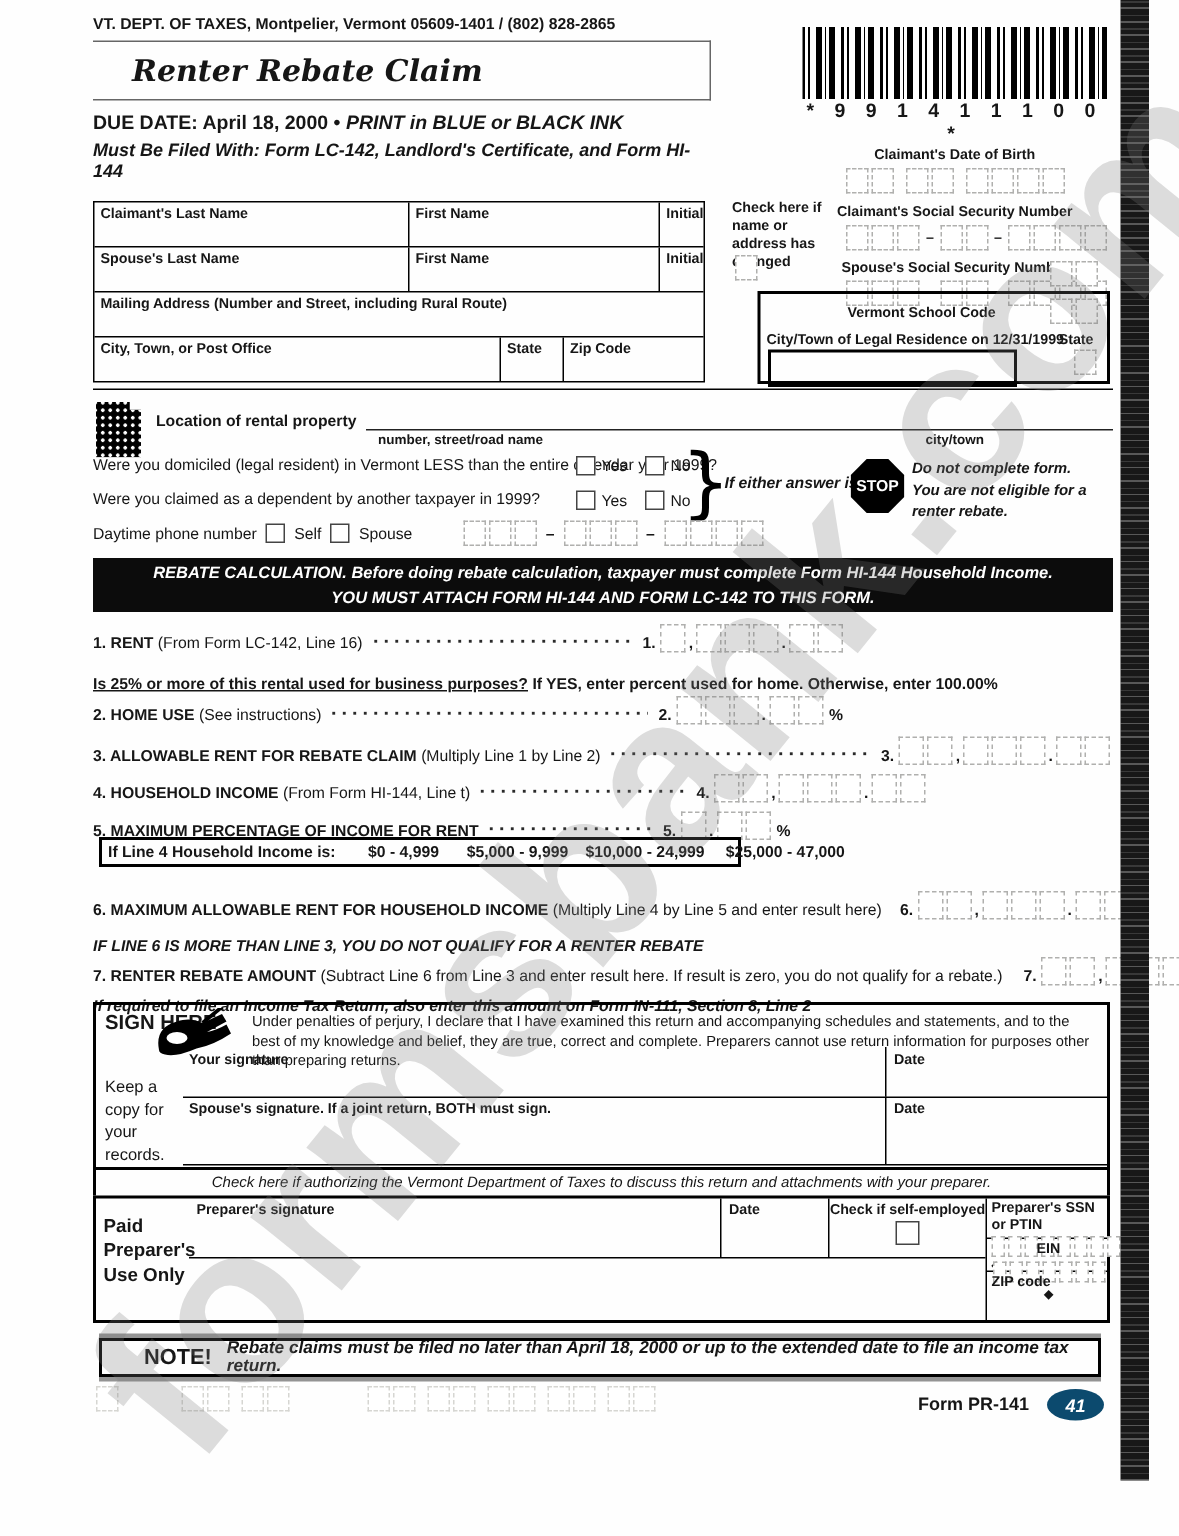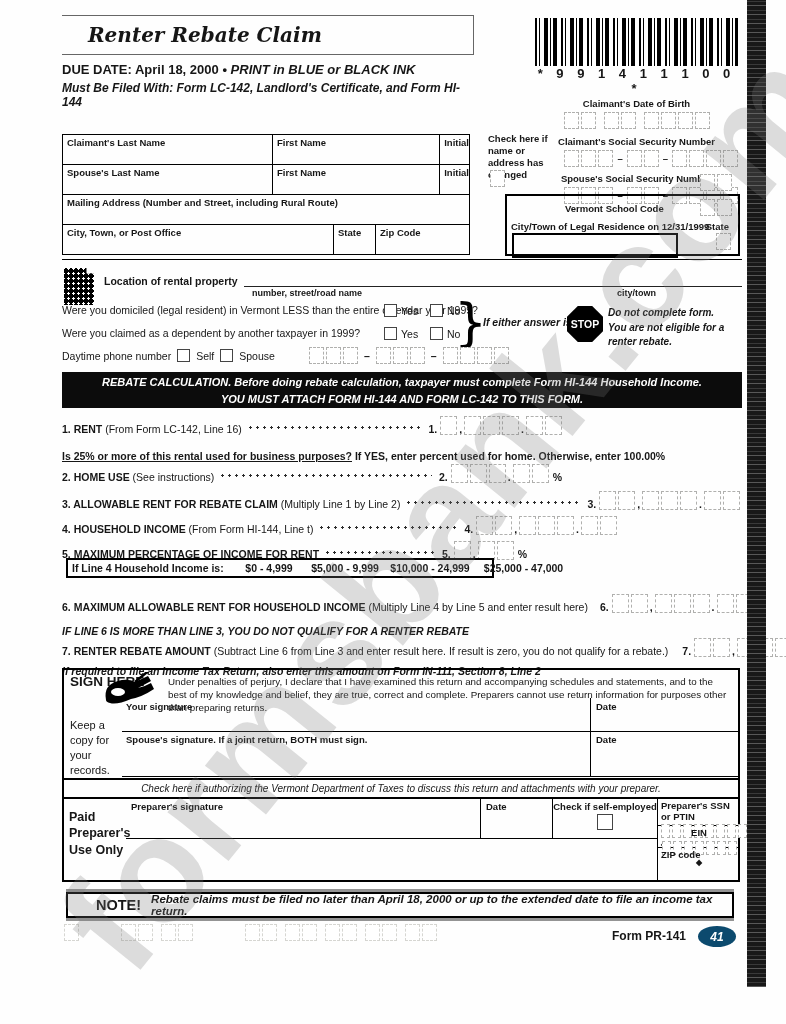--- a/index.html
+++ b/index.html
@@ -147,20 +147,21 @@
   .watermark{position:absolute;left:26px;top:895px;transform:rotate(-51deg);
              transform-origin:0 0;font-size:148px;font-weight:bold;letter-spacing:2px;
              color:rgba(125,125,125,0.26);white-space:nowrap;pointer-events:none;z-index:9;}
 </style>
 </head>
 <body>
 
 <div id="page">
 
   <div class="hdr">
+    <div class="dept">VT. DEPT. OF TAXES, Montpelier, Vermont 05609-1401  /  (802) 828-2865</div>
     <div class="titlerow">
       <div class="titlebox">Renter Rebate Claim</div>
     </div>
     <div class="duedate">
       <span>DUE DATE: April 18, 2000</span>
       <span>•</span>
       <span class="it">PRINT in BLUE or BLACK INK</span>
     </div>
     <div class="filed">Must Be Filed With: Form LC-142, Landlord's Certificate, and Form HI-144</div>
   </div>

